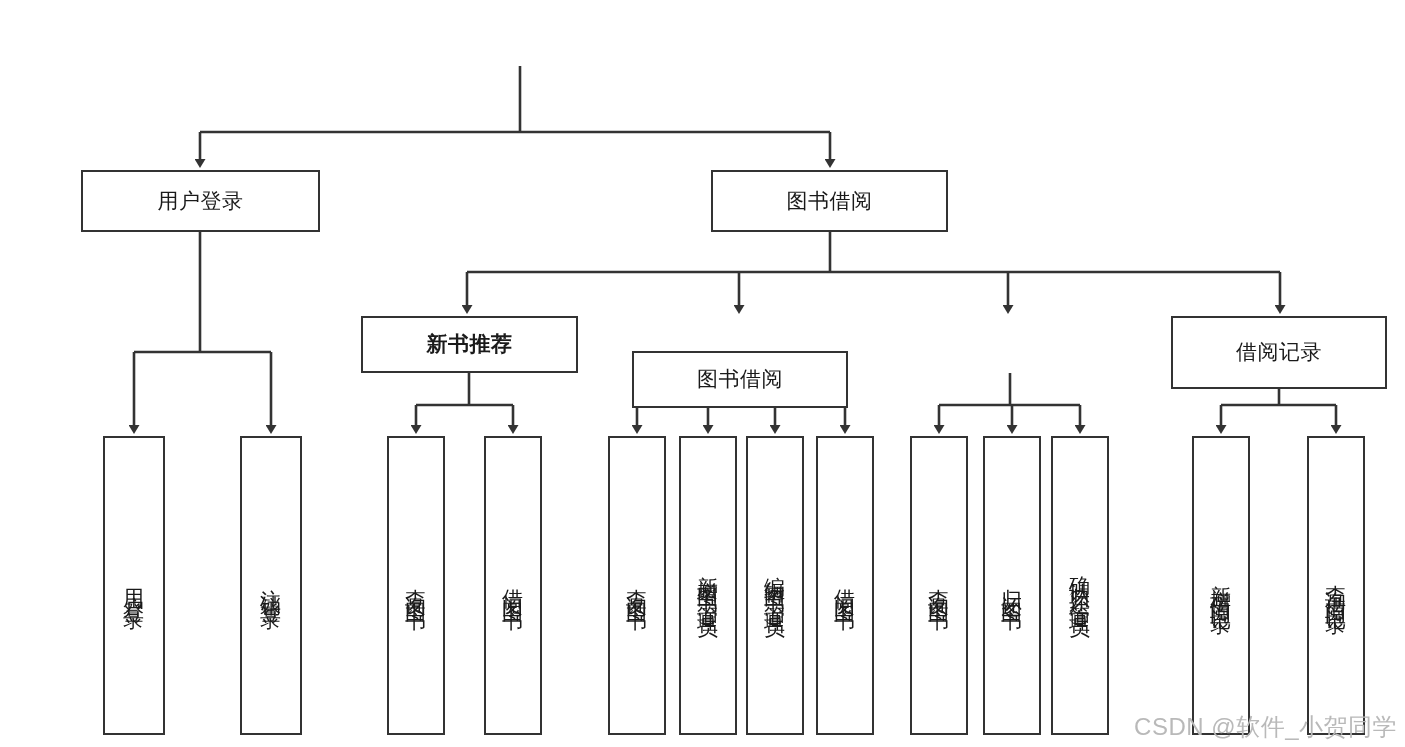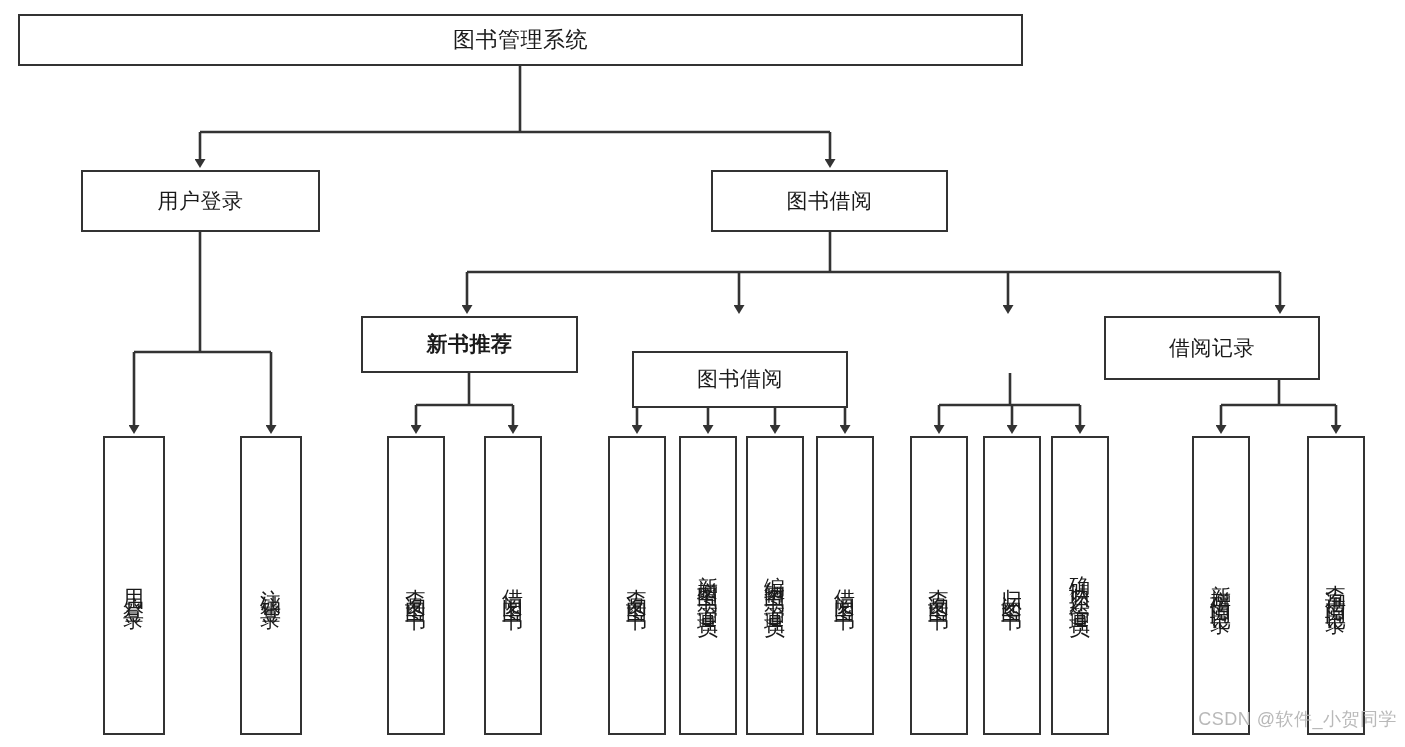--- a/index.html
+++ b/index.html
@@ -62,22 +62,22 @@
     letter-spacing: 7px;
     white-space: nowrap;
     text-align: center;
   }
   .node.vert.tall .lbl {
     letter-spacing: 6px;
   }
   .watermark {
     position: absolute;
     right: 8px;
-    bottom: 16px;
-    font-size: 18px;
+    bottom: 4px;
+    font-size: 24px;
     color: #b9b9b9;
     letter-spacing: 0.5px;
     white-space: nowrap;
   }
 </style>
 </head>
 <body>
 
 <div id="stage">
 
@@ -124,38 +124,35 @@
       <path d="M1012,405 L1012,426" marker-end="url(#arrow)"></path>
       <path d="M1080,405 L1080,426" marker-end="url(#arrow)"></path>
 
       <path d="M1279,373 L1279,405"></path>
       <path d="M1221,405 L1336,405"></path>
       <path d="M1221,405 L1221,426" marker-end="url(#arrow)"></path>
       <path d="M1336,405 L1336,426" marker-end="url(#arrow)"></path>
     </g>
   </svg>
 
-  <div class="node horiz root" style="left: 18px; top: 14px; width: 1005px; height: 52px;">
-    <span class="lbl">图书管理系统</span>
-  </div>
 
   <div class="node horiz" style="left: 81px; top: 170px; width: 239px; height: 62px;">
     <span class="lbl">用户登录</span>
   </div>
   <div class="node horiz" style="left: 711px; top: 170px; width: 237px; height: 62px;">
     <span class="lbl">图书借阅</span>
   </div>
 
   <div class="node horiz" style="left: 361px; top: 316px; width: 217px; height: 57px; font-weight: bold;">
     <span class="lbl">新书推荐</span>
   </div>
   <div class="node horiz" style="left: 632px; top: 316px; width: 216px; height: 57px; margin-top: 35px;">
     <span class="lbl">图书借阅</span>
   </div>
-  <div class="node horiz" style="left: 1104px; top: 316px; width: 216px; height: 64px;">
+  <div class="node horiz" style="left: 1171px; top: 316px; width: 216px; height: 73px;">
     <span class="lbl">借阅记录</span>
   </div>
 
   <div class="node vert" style="left: 103px; top: 436px; width: 62px; height: 299px;">
     <span class="lbl">用户登录</span>
   </div>
   <div class="node vert" style="left: 240px; top: 436px; width: 62px; height: 299px;">
     <span class="lbl">注销登录</span>
   </div>
   <div class="node vert" style="left: 387px; top: 436px; width: 58px; height: 299px;">

